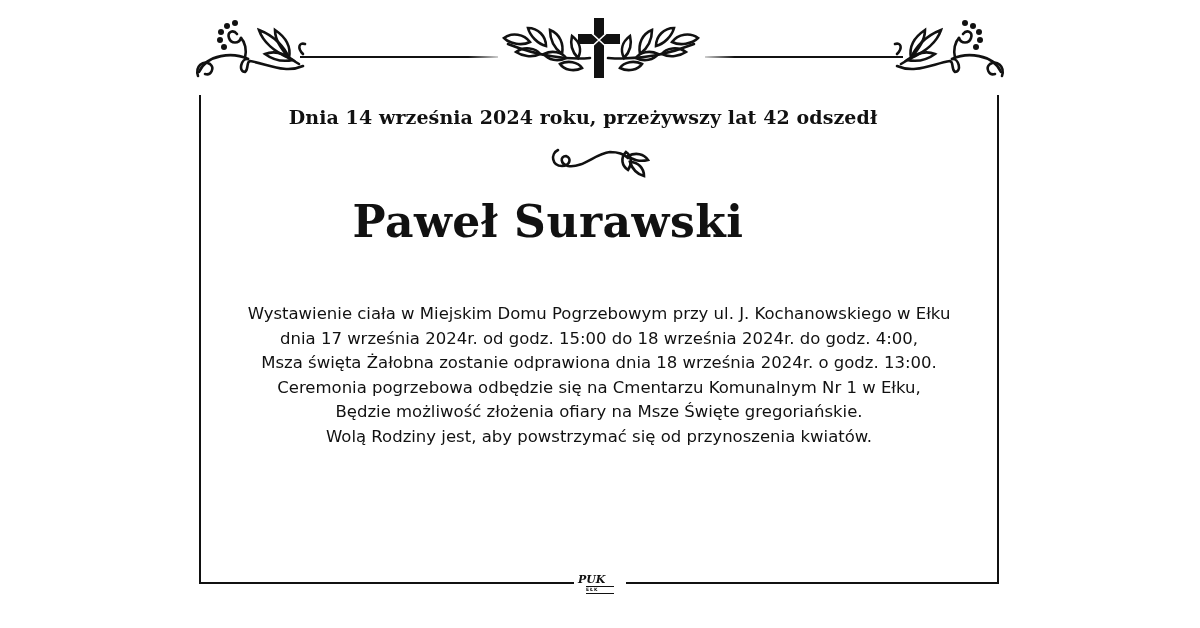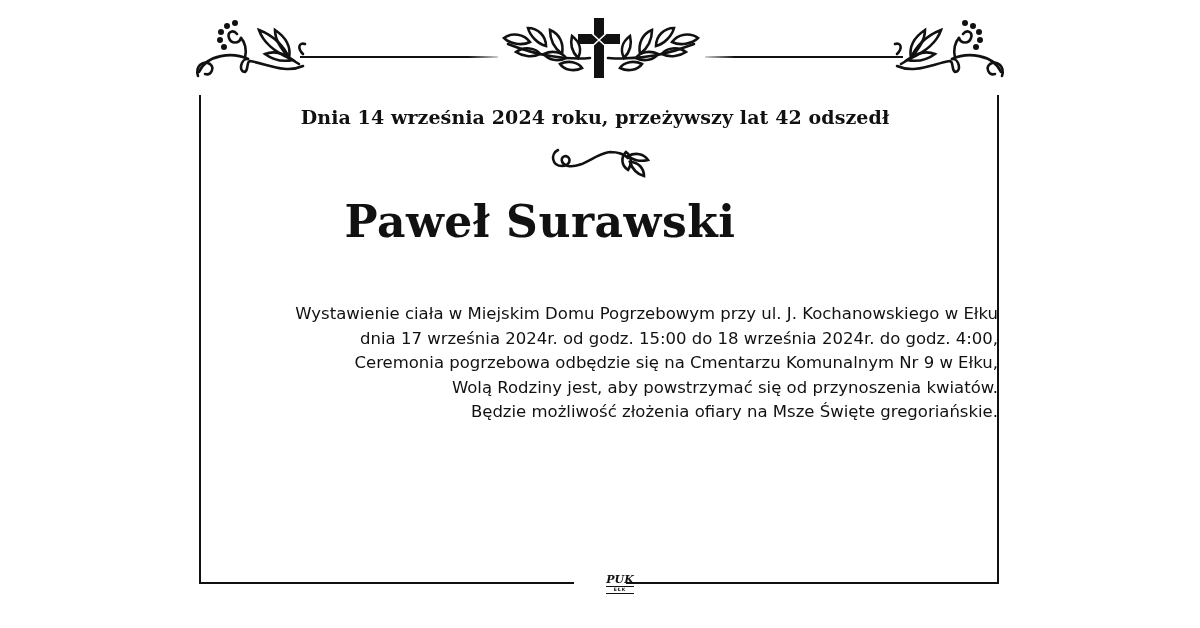--- a/index.html
+++ b/index.html
@@ -4,25 +4,25 @@
 <style>
   html, body { margin: 0; padding: 0; background: #ffffff; }
   body { width: 1200px; height: 628px; position: relative; overflow: hidden; font-family: "DejaVu Serif", serif; color: #111; }
   .frame-left { position: absolute; left: 199px; top: 95px; width: 2px; height: 489px; background: #111; }
   .frame-right { position: absolute; left: 997px; top: 95px; width: 2px; height: 489px; background: #111; }
   .frame-bottom-l { position: absolute; left: 199px; top: 582px; width: 375px; height: 2px; background: #111; }
   .frame-bottom-r { position: absolute; left: 626px; top: 582px; width: 373px; height: 2px; background: #111; }
   .top-line-l { position: absolute; left: 300px; top: 56px; width: 198px; height: 2px; background: linear-gradient(to right,#111,#111 85%,rgba(17,17,17,0.2)); }
   .top-line-r { position: absolute; left: 705px; top: 56px; width: 198px; height: 2px; background: linear-gradient(to left,#111,#111 85%,rgba(17,17,17,0.2)); }
   .ornament { position: absolute; }
-  .heading { position: absolute; left: 196px; width: 798px; top: 106px; text-align: center; font-size: 19px; font-weight: bold; letter-spacing: 0.1px; }
-  .name { position: absolute; left: 200px; width: 680px; top: 196px; text-align: center; font-size: 44px; font-weight: bold; letter-spacing: 0.5px; }
-  .body-text { position: absolute; left: 200px; width: 798px; top: 302px; text-align: right; font-size: 16.5px; line-height: 24.6px; font-family: "DejaVu Sans", sans-serif; font-weight: normal; }
+  .heading { position: absolute; left: 184px; width: 798px; top: 106px; text-align: center; font-size: 19px; font-weight: bold; letter-spacing: 0.1px; }
+  .name { position: absolute; left: 200px; width: 680px; top: 196px; text-align: center; font-size: 44px; font-weight: bold; letter-spacing: 0.5px; padding-left: 8px; }
+  .body-text { position: absolute; left: 200px; width: 798px; top: 302px; text-align: center; font-size: 16.5px; line-height: 24.6px; font-family: "DejaVu Sans", sans-serif; font-weight: normal; }
   .body-text div { white-space: nowrap; }
-  .logo { position: absolute; left: 598px; top: 574px; width: 44px; text-align: center; }
+  .logo { position: absolute; left: 578px; top: 574px; width: 44px; }
   .logo-main { font-family: "DejaVu Serif", serif; font-weight: bold; font-style: italic; font-size: 11px; line-height: 11px; }
   .logo-sub { font-family: "DejaVu Sans", sans-serif; font-size: 4.5px; font-weight: bold; line-height: 6px; letter-spacing: 1px; border-top: 1px solid #111; border-bottom: 1px solid #111; margin: 1px 8px 0 8px; }
 </style>
 </head>
 <body>
 
 <div class="frame-left"></div>
 <div class="frame-right"></div>
 <div class="frame-bottom-l"></div>
 <div class="frame-bottom-r"></div>
@@ -94,21 +94,22 @@
   <path d="M78 8 C72 14 74 22 80 26 C84 20 84 12 78 8 Z"></path>
   <path d="M80 12 C88 8 96 10 100 16 C92 18 84 16 80 12 Z"></path>
   <path d="M82 18 C90 18 96 24 96 32 C88 30 84 24 82 18 Z"></path>
 </svg>
 
 <div class="name">Paweł Surawski</div>
 
 <div class="body-text">
   <div>Wystawienie ciała w Miejskim Domu Pogrzebowym przy ul. J. Kochanowskiego w Ełku</div>
   <div>dnia 17 września 2024r. od godz. 15:00 do 18 września 2024r. do godz. 4:00,</div>
-  <div>Ceremonia pogrzebowa odbędzie się na Cmentarzu Komunalnym Nr 9 w Ełku,</div>
+  <div>Msza święta Żałobna zostanie odprawiona dnia 18 września 2024r. o godz. 13:00.</div>
+  <div>Ceremonia pogrzebowa odbędzie się na Cmentarzu Komunalnym Nr 1 w Ełku,</div>
+  <div>Będzie możliwość złożenia ofiary na Msze Święte gregoriańskie.</div>
   <div>Wolą Rodziny jest, aby powstrzymać się od przynoszenia kwiatów.</div>
-  <div>Będzie możliwość złożenia ofiary na Msze Święte gregoriańskie.</div>
 </div>
 
 <div class="logo">
   <div class="logo-main">PUK</div>
   <div class="logo-sub">EŁK</div>
 </div>
 
 </body></html>

